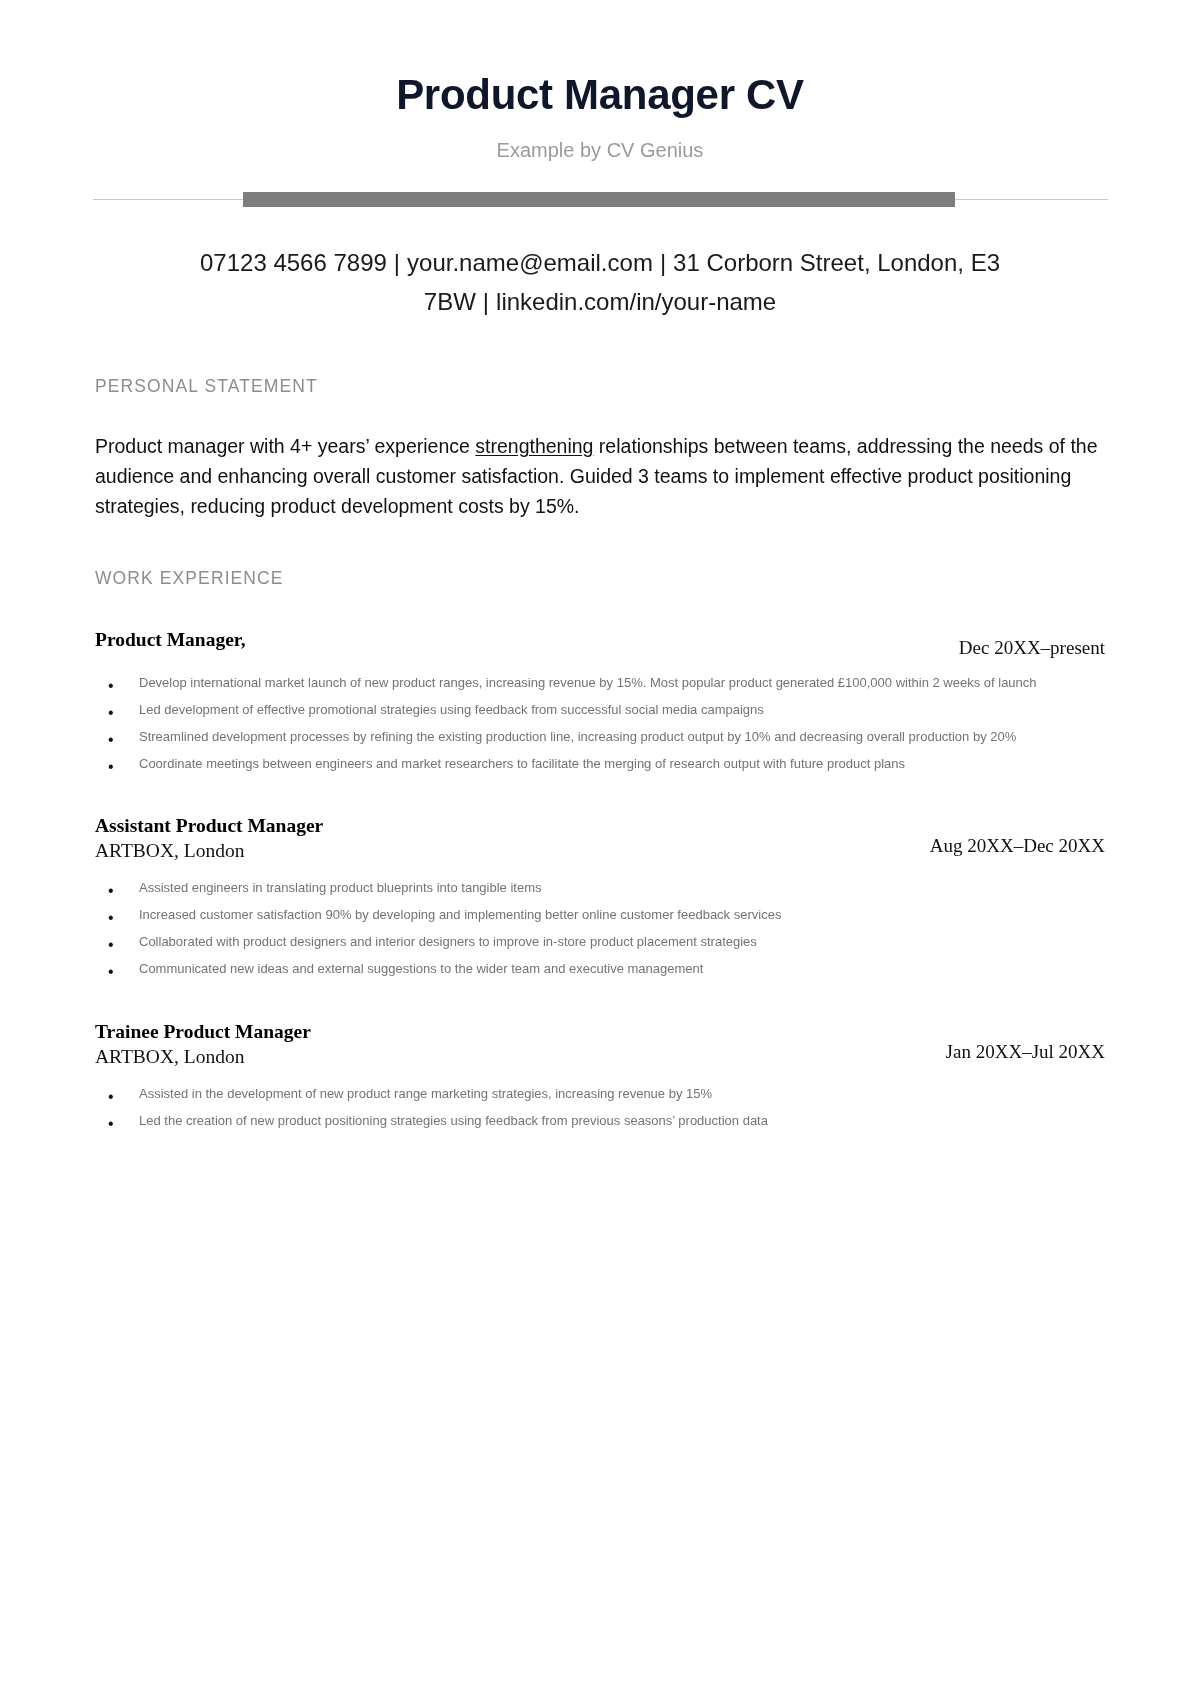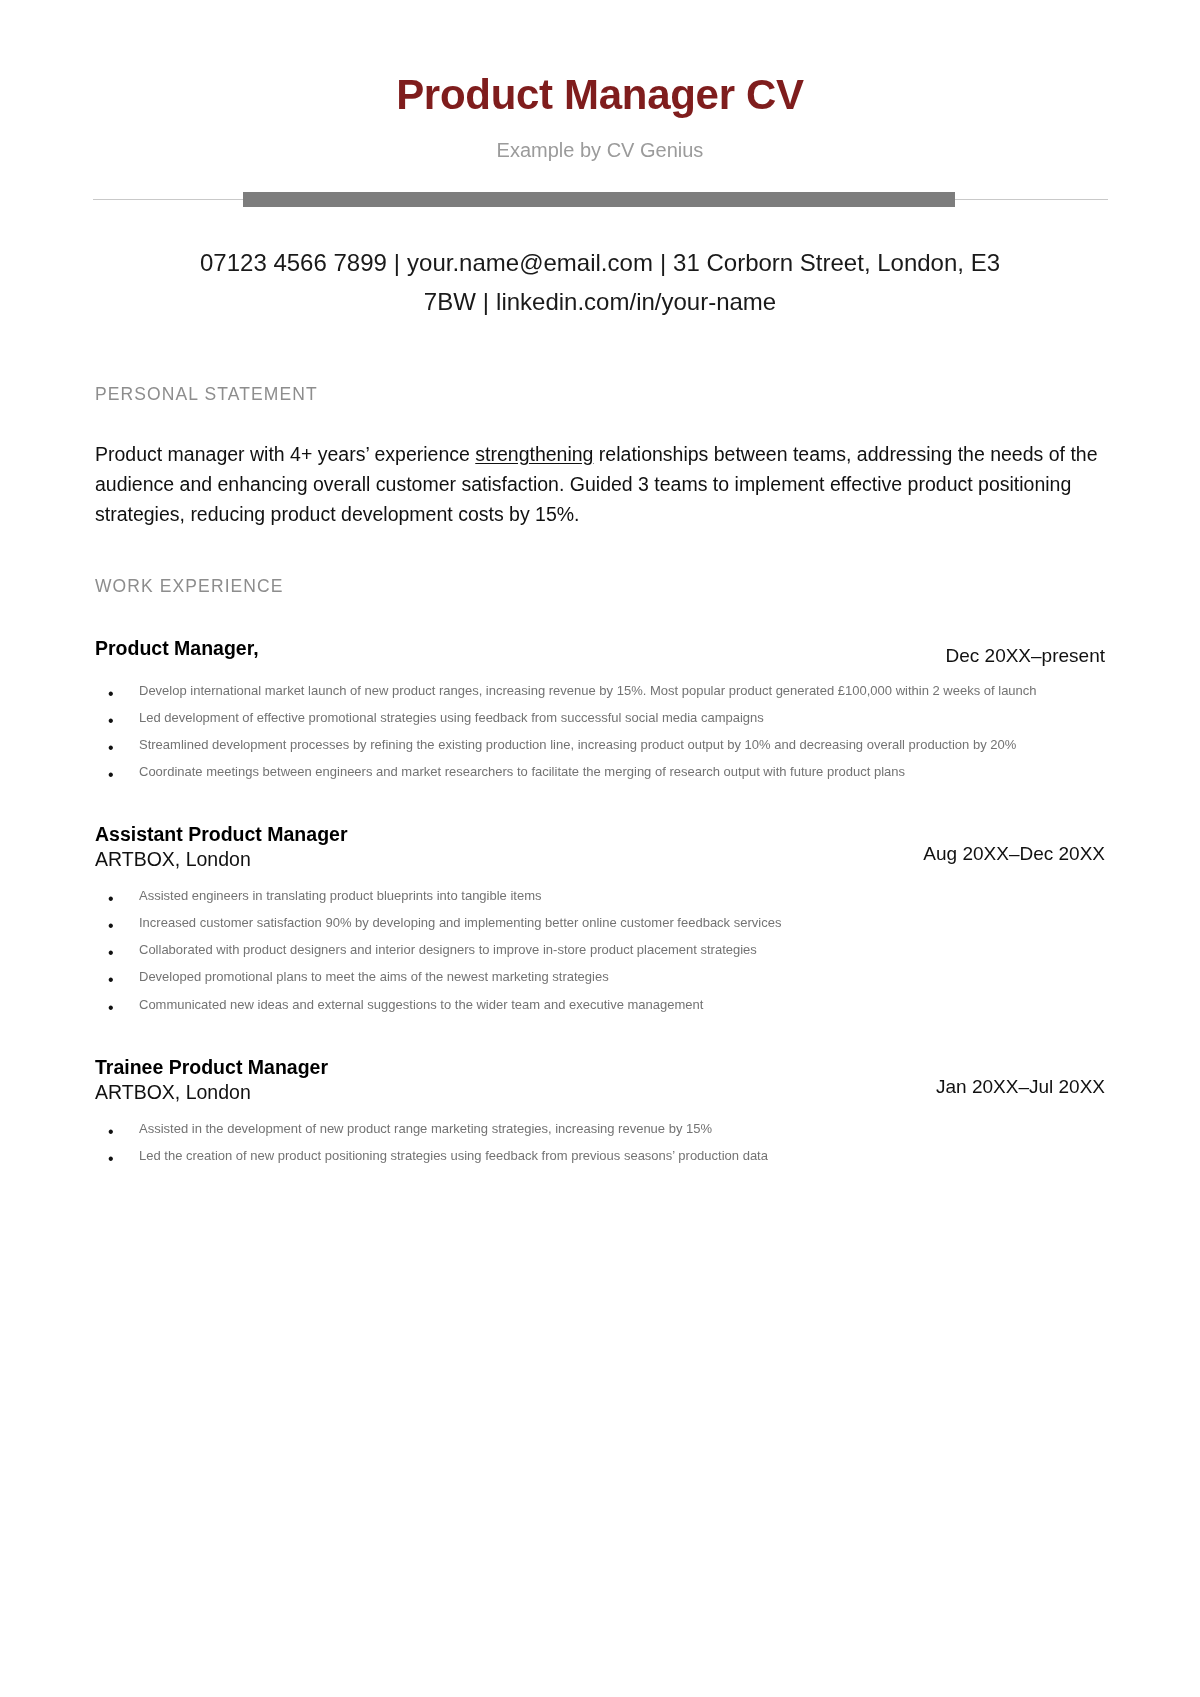--- a/index.html
+++ b/index.html
@@ -28,21 +28,21 @@
   
   .cv-header {
     padding-top: 72px;
     text-align: center;
   }
   .cv-title {
     font-size: 42px;
     font-weight: bold;
     letter-spacing: -0.3px;
     line-height: 1.1;
-    color: #7f1d1d;
+    color: #0f172a;
     margin: 0;
   }
   .cv-subtitle {
     font-size: 20px;
     color: #9b9b9b;
     margin-top: 20px;
     line-height: 1.2;
   }
 
   
@@ -77,21 +77,21 @@
     font-size: 24px;
     line-height: 1.62;
     color: #1a1a1a;
   }
   .contact .sep {
     padding: 0 7px;
   }
 
   
   .content {
-    margin: 16px auto;
+    margin: 8px auto;
     width: 1010px;
     padding-top: 46px;
   }
 
   .section {
     margin-bottom: 6px;
   }
   .section-title {
     font-size: 17.5px;
     letter-spacing: 1.1px;
@@ -120,20 +120,21 @@
     margin-top: 0;
   }
   .job + .job {
     margin-top: 40px;
   }
   .job-head {
     display: flex;
     align-items: center;
     justify-content: space-between;
     gap: 16px;
+    font-family: Liberation Serif, serif;
   }
   .job-ident {
     flex: 1 1 auto;
   }
   .job-title {
     font-size: 19.5px;
     font-weight: bold;
     line-height: 1.28;
     color: #000000;
   }
@@ -226,21 +227,20 @@
           <div class="job-ident">
             <div class="job-title">Assistant Product Manager</div>
             <div class="job-company">ARTBOX, London</div>
           </div>
           <div class="job-dates">Aug 20XX–Dec 20XX</div>
         </div>
         <ul class="bullets">
           <li>Assisted engineers in translating product blueprints into tangible items</li>
           <li>Increased customer satisfaction 90% by developing and implementing better online customer feedback services</li>
           <li>Collaborated with product designers and interior designers to improve in-store product placement strategies</li>
-          <li>Developed promotional plans to meet the aims of the newest marketing strategies</li>
           <li>Communicated new ideas and external suggestions to the wider team and executive management</li>
         </ul>
       </div>
 
       <div class="job">
         <div class="job-head">
           <div class="job-ident">
             <div class="job-title">Trainee Product Manager</div>
             <div class="job-company">ARTBOX, London</div>
           </div>

